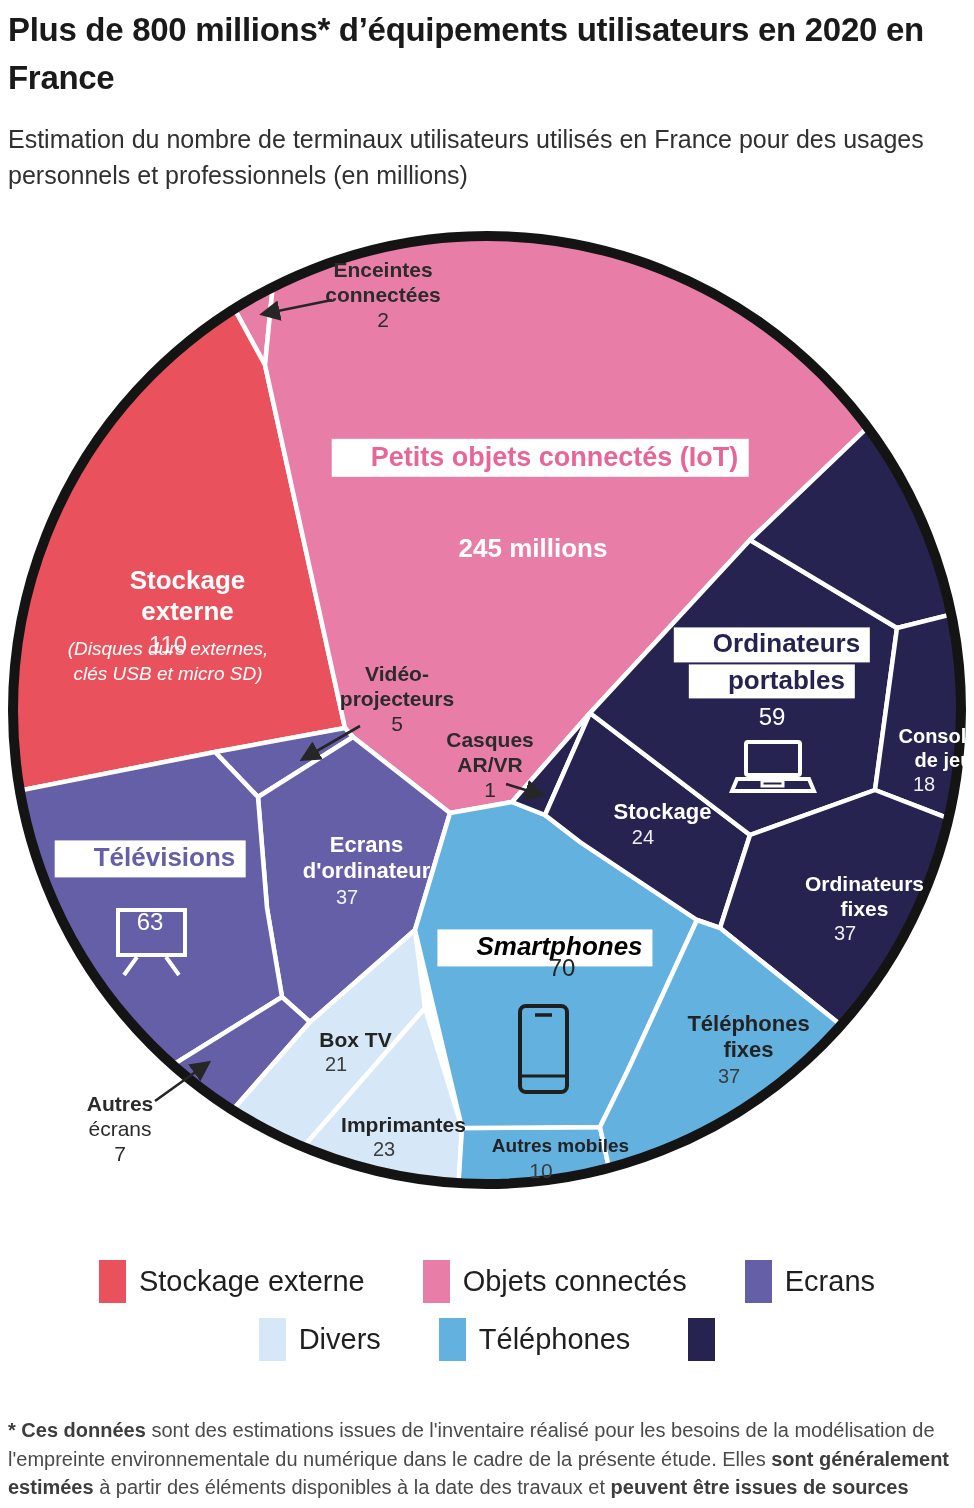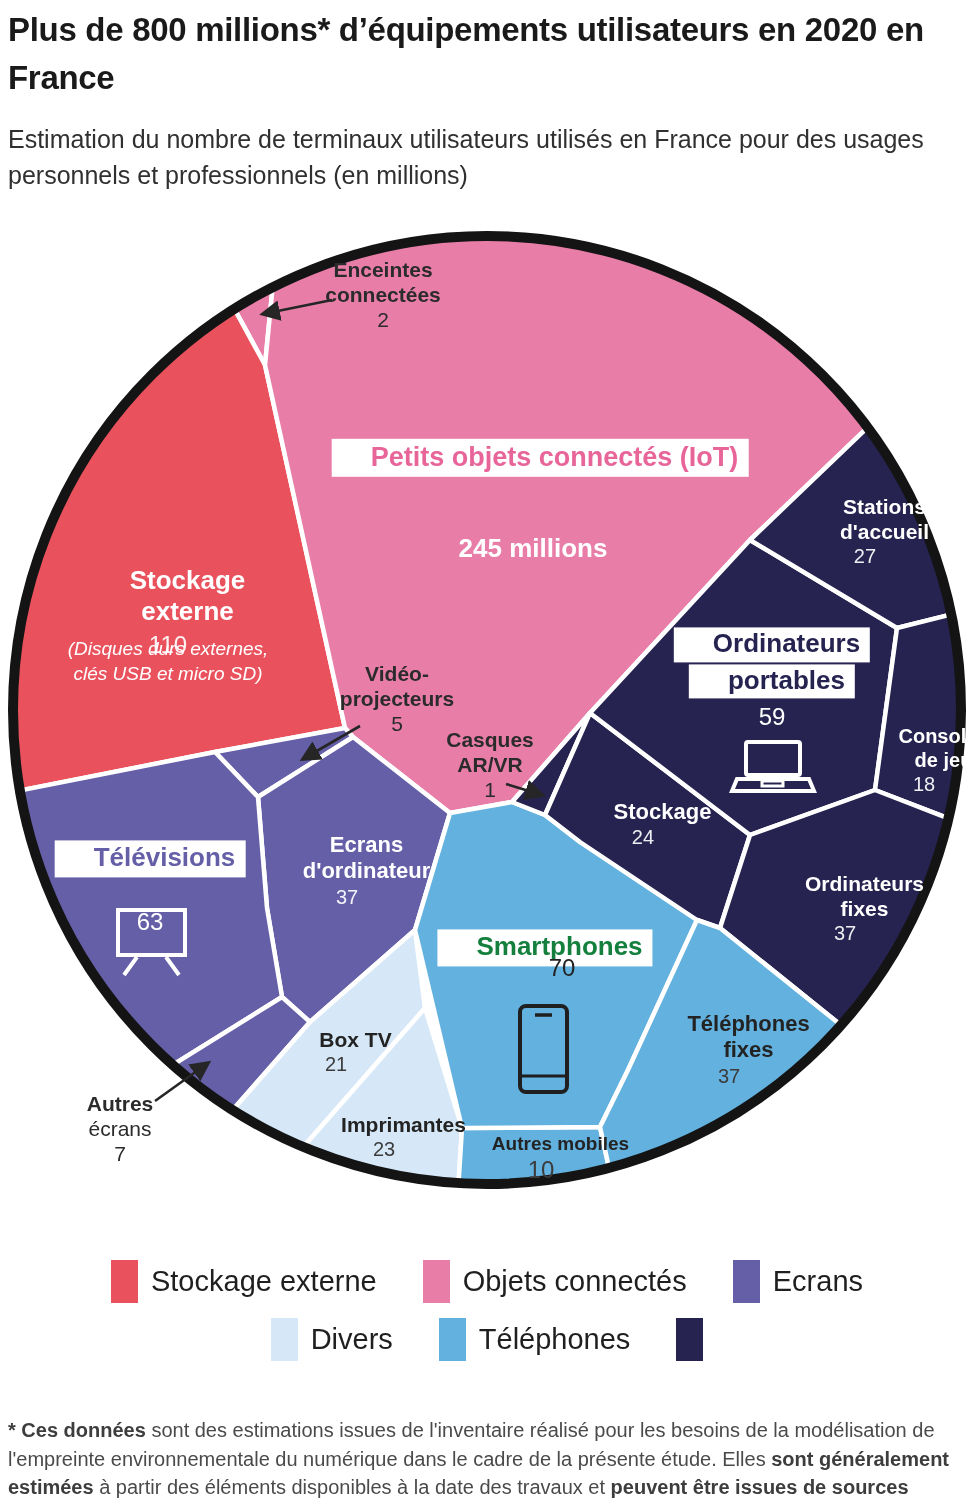--- a/index.html
+++ b/index.html
@@ -17,21 +17,21 @@
   .stack .wbox{display:block;margin:2px auto 0;width:max-content;}
   .white{color:#ffffff;}
   .whitenum{color:rgba(255,255,255,0.92);font-weight:400;}
   .dark{color:#232323;}
   .darknum{color:#3c3c3c;font-weight:400;}
   .outlbl{color:#2b2b2b;font-weight:600;}
   .outnum{color:#2b2b2b;font-weight:400;}
   .italnote{font-style:italic;font-weight:400;color:#ffffff;font-size:19px;line-height:1.3;}
   .legend{position:absolute;left:0;top:1260px;width:974px;display:flex;flex-direction:column;
           gap:15px;align-items:center;}
-  .legrow{display:flex;gap:46px;justify-content:center;}
+  .legrow{display:flex;gap:58px;justify-content:center;}
   .legitem{display:flex;gap:13px;align-items:center;}
   .sw{width:27px;height:43px;display:inline-block;}
   .legtxt{font-size:29px;color:#1f1f1f;font-weight:400;}
   .sw.c-red{background:#E9525D;} .sw.c-pink{background:#E87EA8;} .sw.c-purple{background:#655FA8;}
   .sw.c-lblue{background:#D6E8F7;} .sw.c-blue{background:#63B1DF;} .sw.c-navy{background:#262350;}
   .footnote{position:absolute;left:8px;top:1396px;width:952px;font-size:20px;line-height:1.43;
             color:#4a4a4a;}
   .footnote b{color:#3d3d3d;}
   .fs20{font-size:20px;} .fs21{font-size:21px;} .fs22{font-size:22px;} .fs24{font-size:24px;}
   .fs26{font-size:26px;margin-top:48px;} .fs27{font-size:27px;}
@@ -127,25 +127,20 @@
       <div class="outlbl">projecteurs</div>
       <div class="outnum">5</div>
     </div>
 
     <div class="lbl fs21" style="left:490px;top:547px;">
       <div class="outlbl">Casques</div>
       <div class="outlbl">AR/VR</div>
       <div class="outnum">1</div>
     </div>
 
-    <div class="lbl fs21" style="left:865px;top:313px;">
-      <div class="nm white">Stations</div>
-      <div class="nm white">d'accueil</div>
-      <div class="whitenum fs20">27</div>
-    </div>
 
     <div class="lbl stack" style="left:772px;top:444px;line-height:1.1;">
       <span class="wbox fs26 nm" style="color:#262350;">Ordinateurs</span>
       <span class="wbox fs26 nm" style="color:#262350;">portables</span>
     </div>
     <div class="lbl fs24 nm white" style="left:772px;top:499px;">
       <span>59</span>
     </div>
 
     <div class="lbl fs20" style="left:924px;top:542px;">
@@ -172,21 +167,21 @@
       <span>63</span>
     </div>
 
     <div class="lbl fs22" style="left:347px;top:652px;">
       <div class="nm white">Ecrans</div>
       <div class="nm white">d'ordinateur</div>
       <div class="whitenum fs20">37</div>
     </div>
 
     <div class="lbl" style="left:545px;top:706px;">
-      <span class="wbox fs26 nm" style="color:#15803d;">Smartphones</span>
+      <span class="wbox fs26 nm" style="color:#000000;font-style:italic;">Smartphones</span>
     </div>
     <div class="lbl fs24 nm dark" style="left:562px;top:750px;">
       <span>70</span>
     </div>
 
     <div class="lbl fs22" style="left:729px;top:831px;">
       <div class="nm dark">Téléphones</div>
       <div class="nm dark">fixes</div>
       <div class="darknum fs20">37</div>
     </div>
@@ -196,21 +191,21 @@
       <div class="darknum fs20">21</div>
     </div>
 
     <div class="lbl fs21" style="left:384px;top:919px;">
       <div class="nm dark">Imprimantes</div>
       <div class="darknum fs20">23</div>
     </div>
 
     <div class="lbl" style="left:541px;top:941px;font-size:19px;">
       <div class="nm dark">Autres mobiles</div>
-      <div class="darknum" style="font-size:24px;">10</div>
+      <div class="darknum" style="font-size:21px;">10</div>
     </div>
 
     <div class="lbl fs21" style="left:120px;top:911px;">
       <div class="outlbl" style="font-weight:700;">Autres</div>
       <div class="outlbl" style="font-weight:400;">écrans</div>
       <div class="outnum">7</div>
     </div>
   </div>
 
   <div class="legend">

